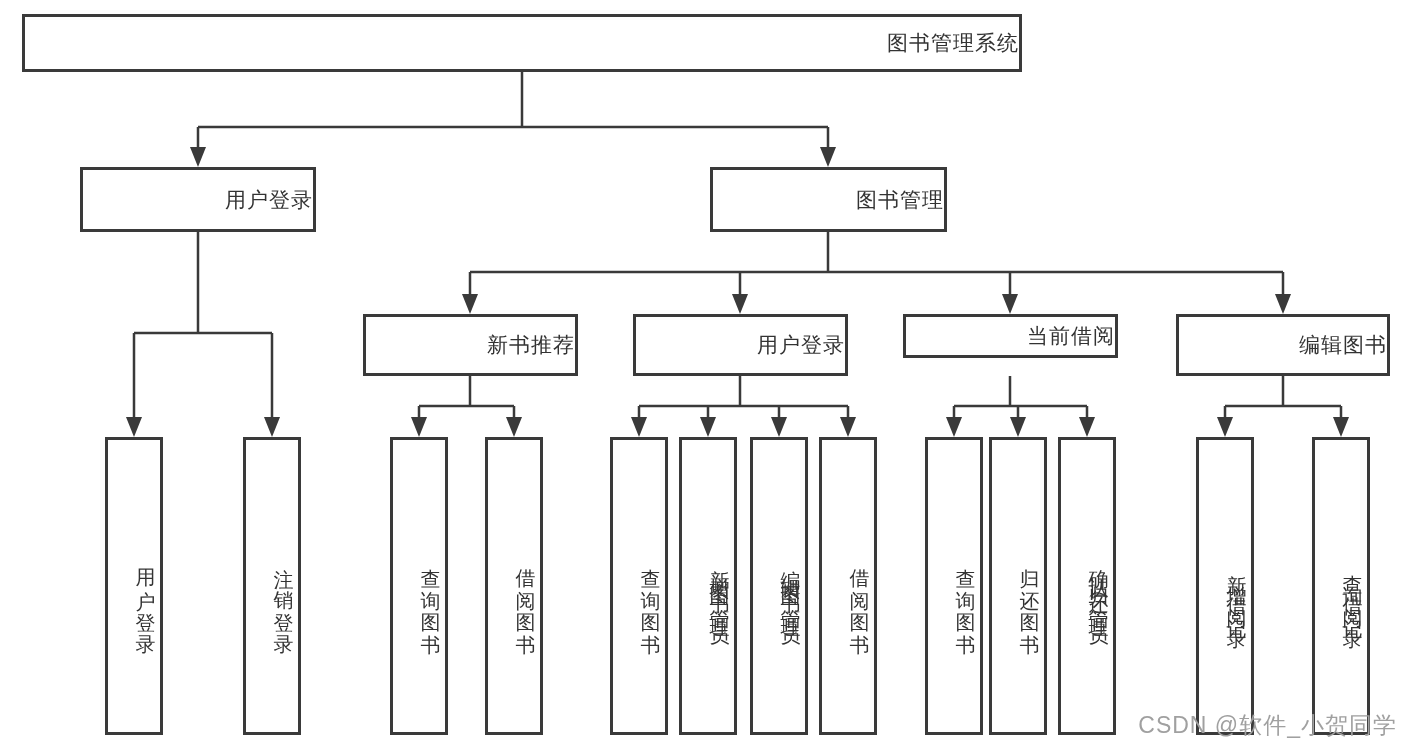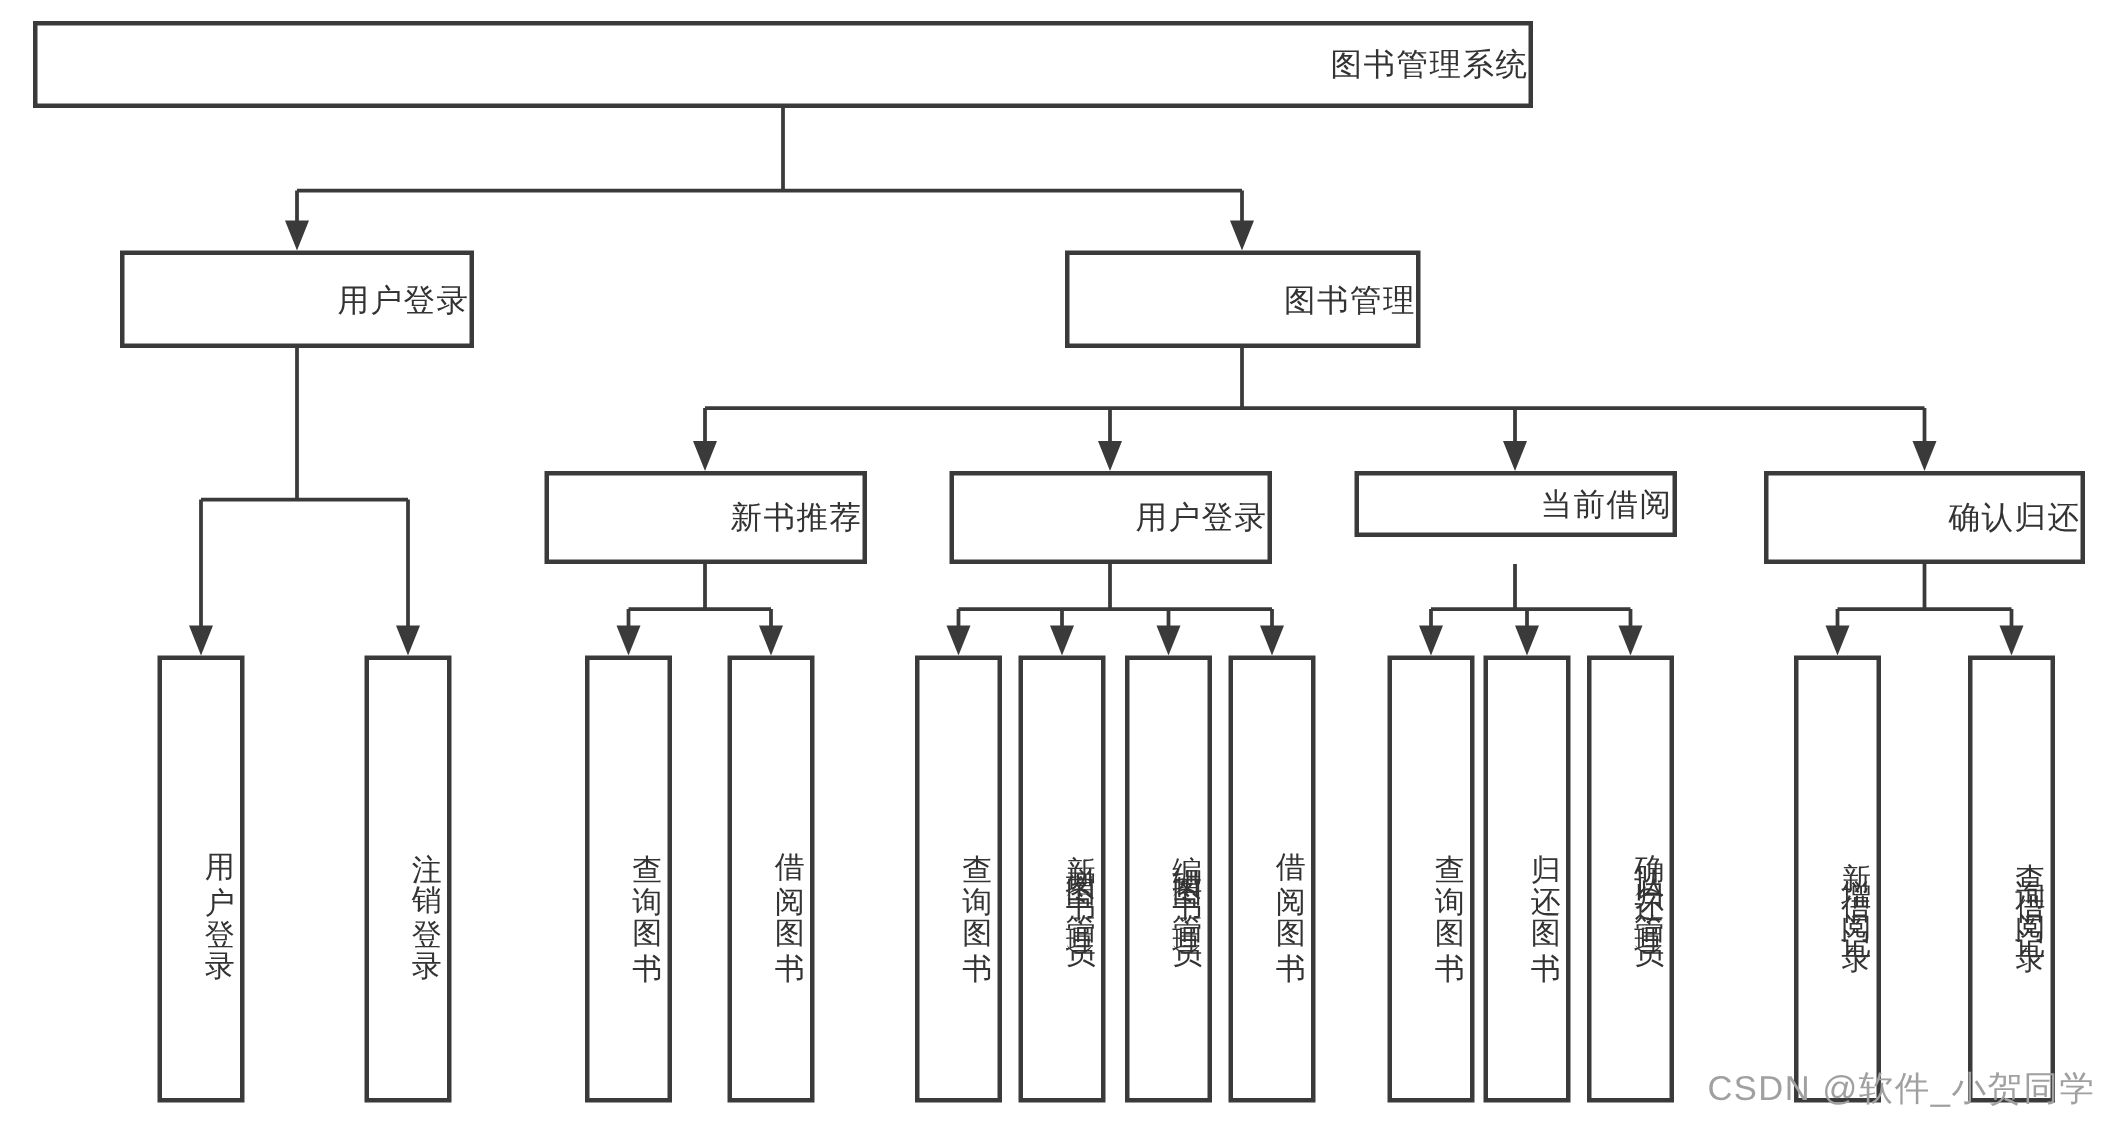--- a/index.html
+++ b/index.html
@@ -104,21 +104,21 @@
   <div class="node h" style="left:363px;top:314px;width:215px;height:62px">
     <span>新书推荐</span>
   </div>
   <div class="node h" style="left:633px;top:314px;width:215px;height:62px">
     <span>用户登录</span>
   </div>
   <div class="node h" style="left:903px;top:314px;width:215px;height:44px">
     <span>当前借阅</span>
   </div>
   <div class="node h" style="left:1176px;top:314px;width:214px;height:62px">
-    <span>确认归还</span>
+    <span>编辑图书</span>
   </div>
 
   <div class="node leaf" style="left:105px;top:437px;width:58px;height:298px">
     <span class="vtext v-short">用户登录</span>
   </div>
   <div class="node leaf" style="left:243px;top:437px;width:58px;height:298px">
     <span class="vtext v-short">注销登录</span>
   </div>
 
   <div class="node leaf" style="left:390px;top:437px;width:58px;height:298px">

